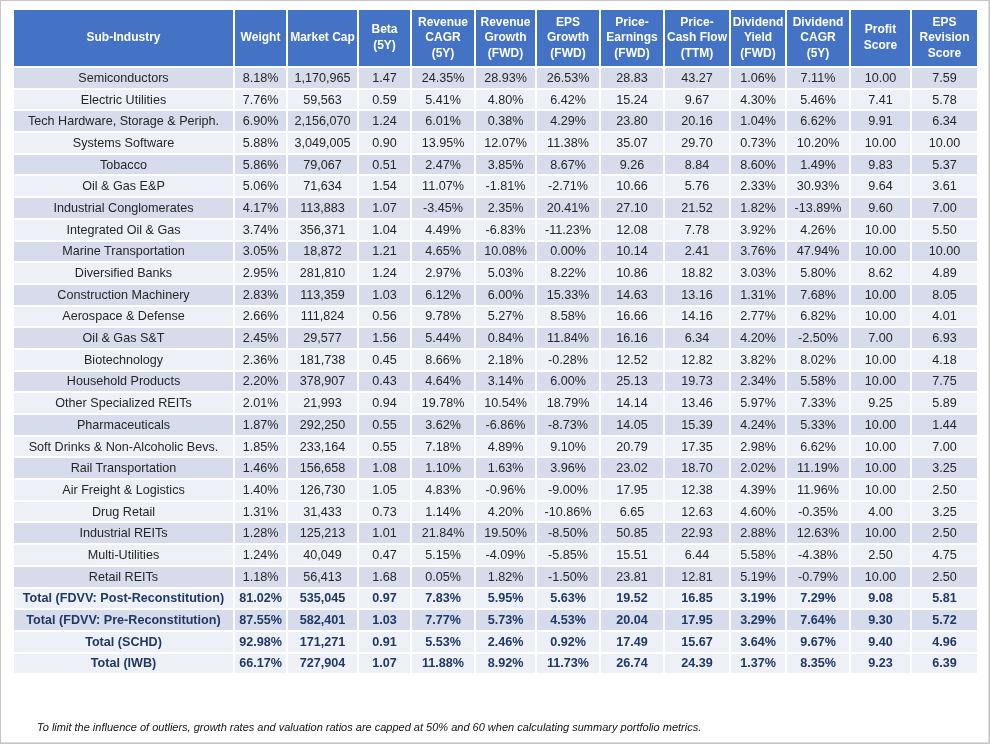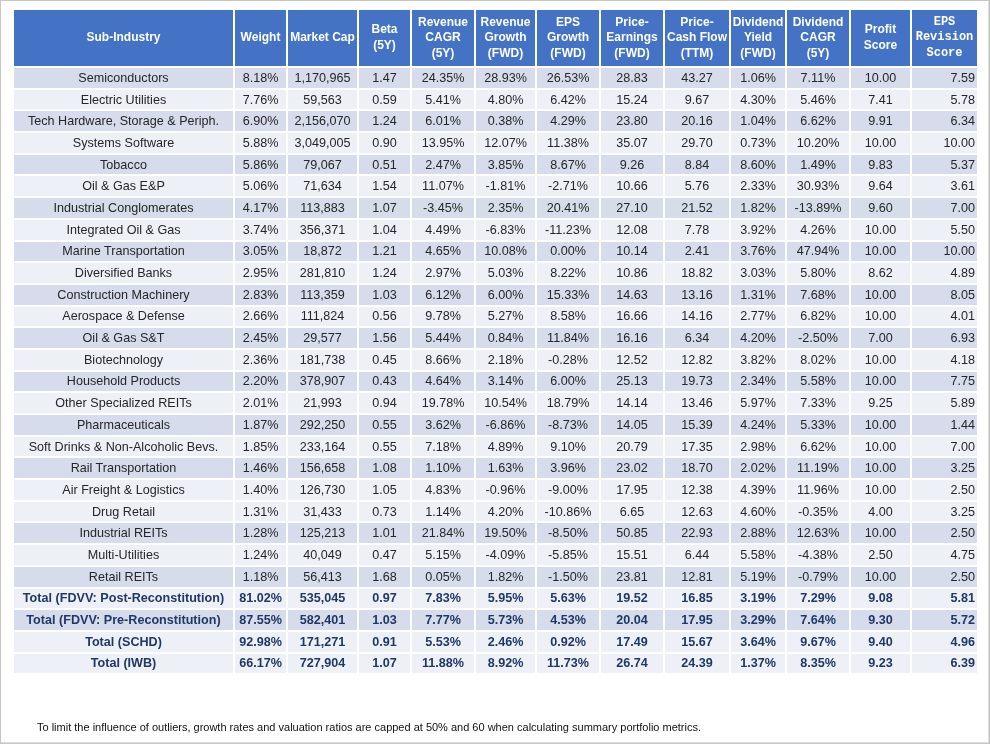--- a/index.html
+++ b/index.html
@@ -42,41 +42,42 @@
     font-weight: bold;
     font-size: 12px;
     line-height: 1.3;
     height: 57px;
     vertical-align: middle;
     text-align: center;
     padding: 1px 1px;
     border-right: 2px solid #ffffff;
     border-bottom: 2px solid #ffffff;
   }
-  thead th:last-child { border-right: none; font-family: Liberation Mono, monospace; }
+  thead th:last-child { border-right: none; }
   tbody td {
     font-size: 12.6px;
     color: #262626;
     height: 21.7px;
     text-align: center;
     vertical-align: middle;
     padding: 0 2px;
     border-right: 2px solid #ffffff;
     border-bottom: 2px solid #ffffff;
     white-space: nowrap;
     overflow: hidden;
   }
-  tbody td:last-child { border-right: none; text-align: right; }
+  tbody td:last-child { border-right: none; }
   tr.band-a td { background: #D7DCEC; }
   tr.band-b td { background: #EEF0F8; }
   tr.total-row td { font-weight: bold; color: #1F3864; }
   .footnote {
     position: absolute;
     left: 36px; top: 720px;
     font-size: 11px;
+    font-style: italic;
     color: #111111;
     letter-spacing: 0px;
   }
 </style>
 </head>
 <body>
 
 <div class="page">
   <table class="metrics">
     <colgroup>

